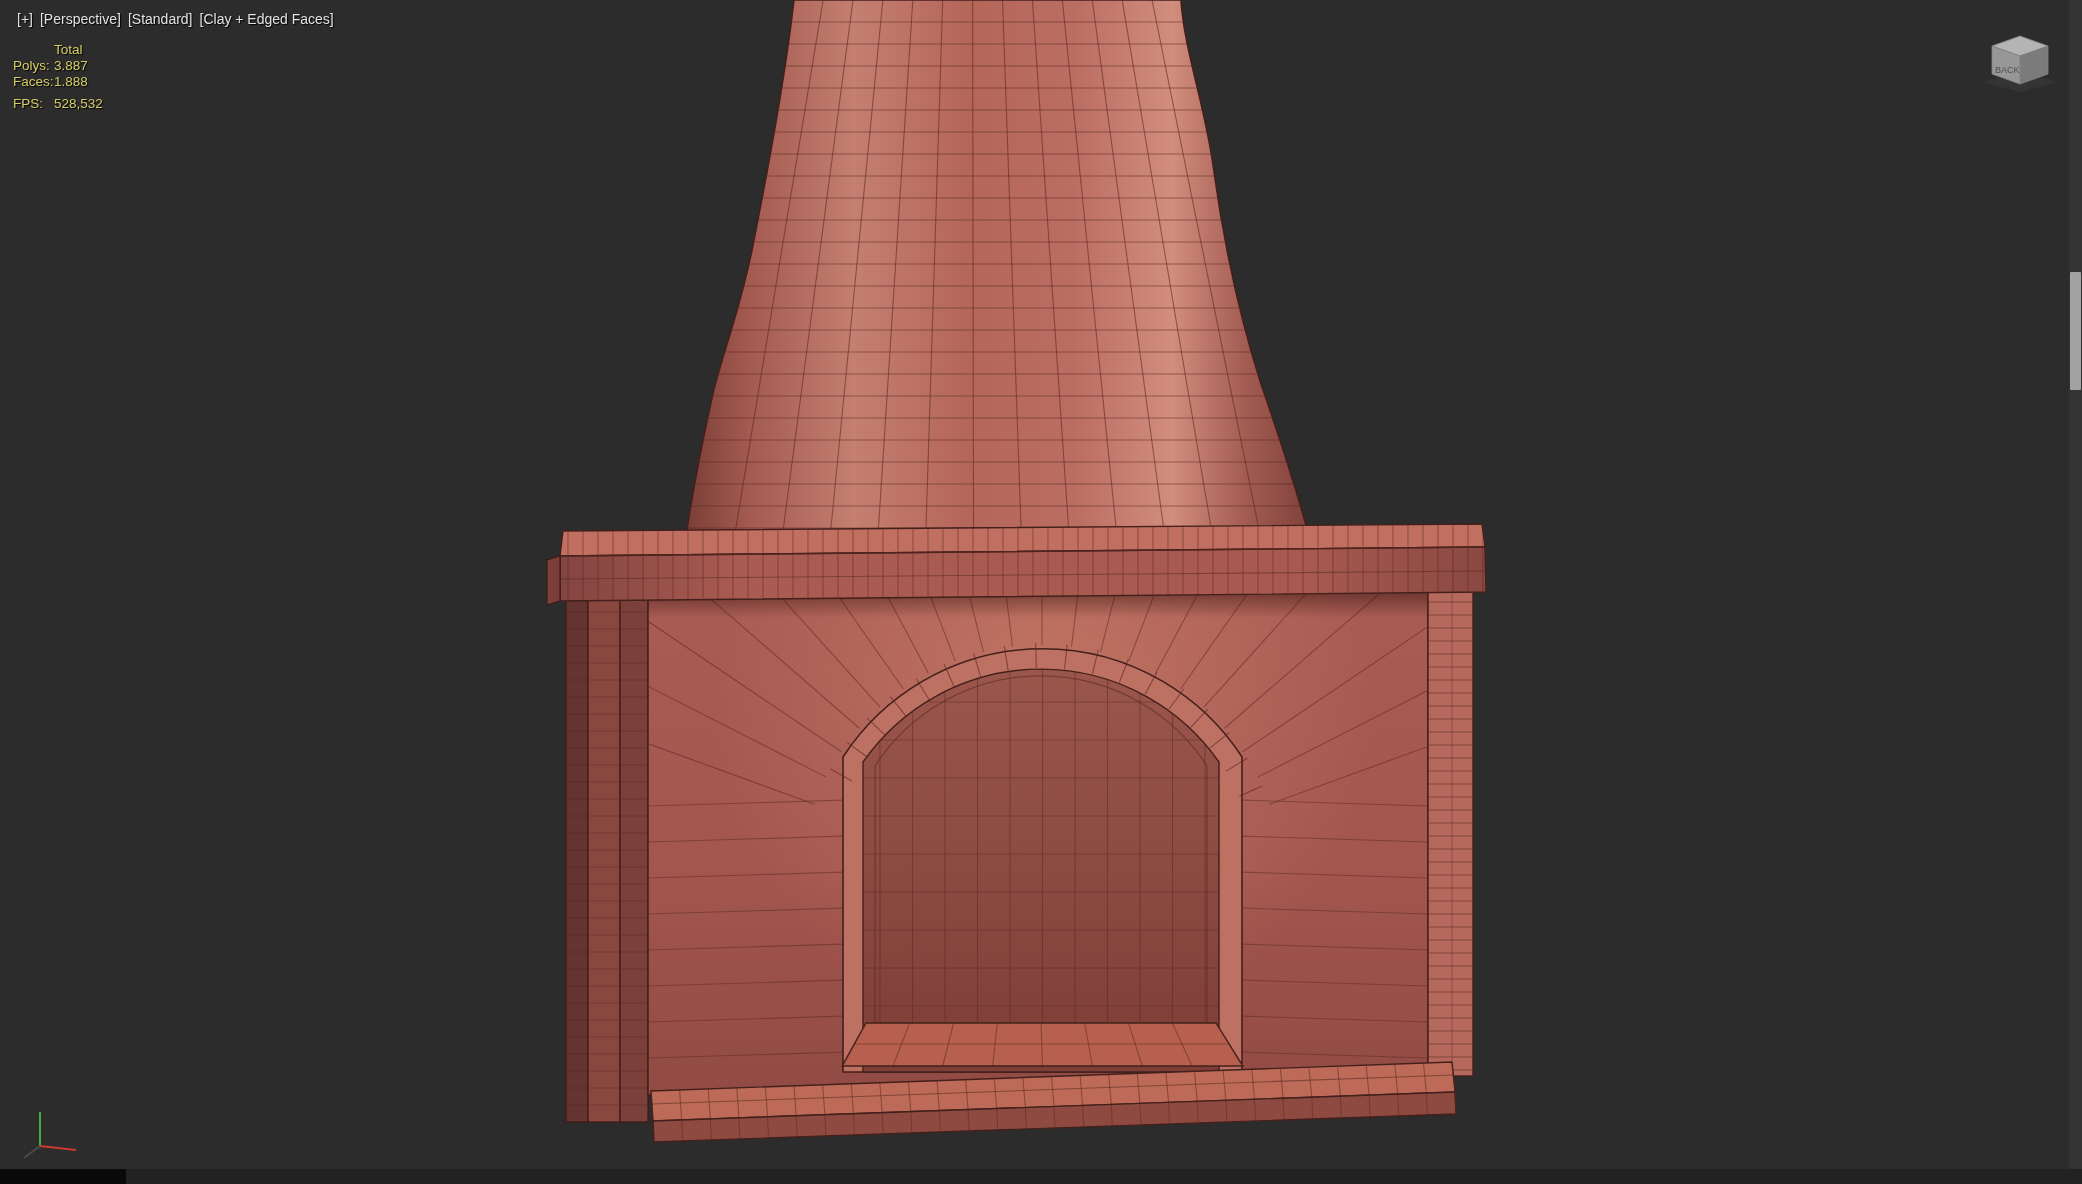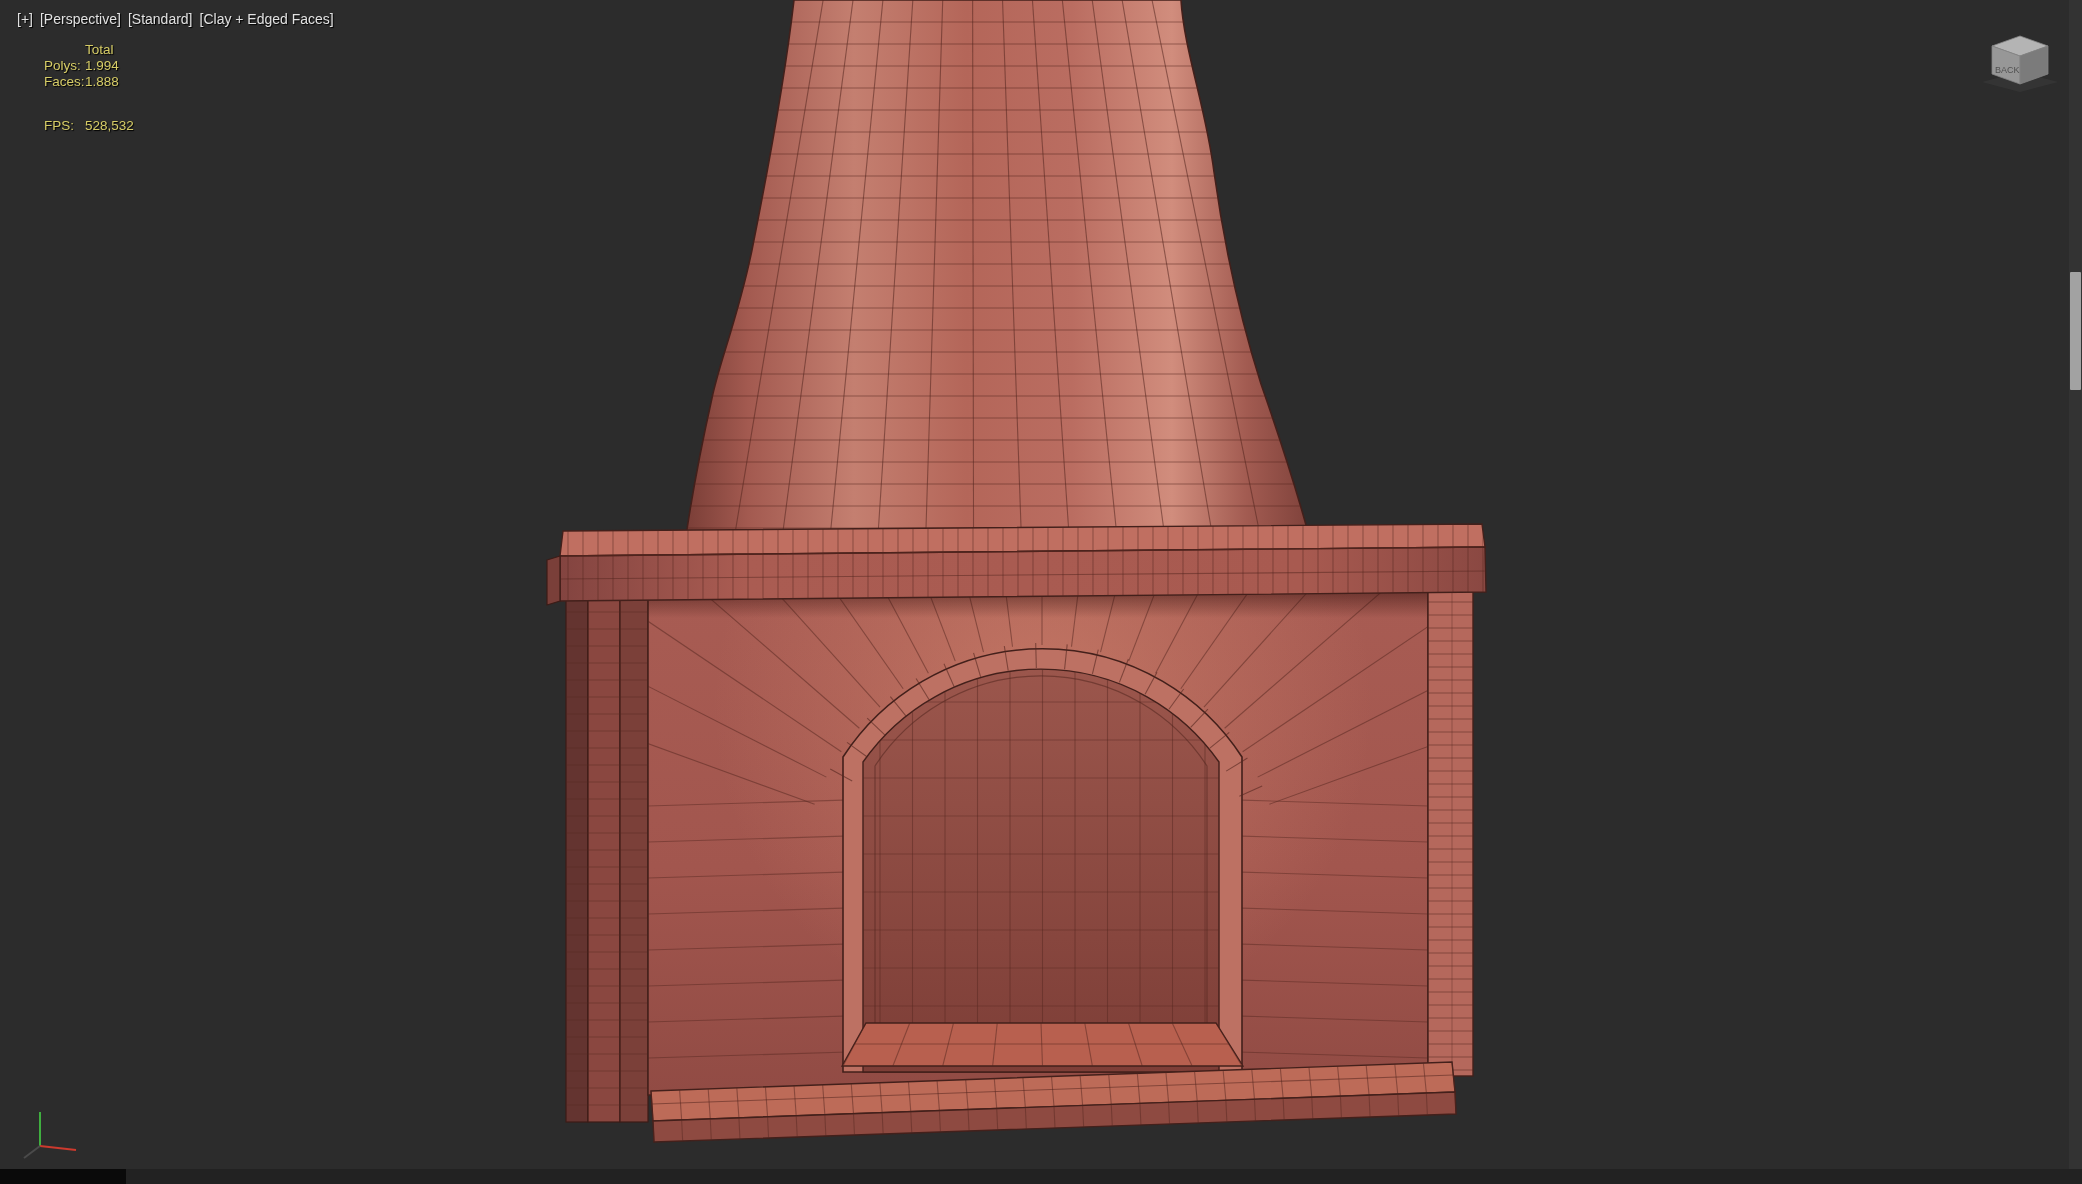--- a/index.html
+++ b/index.html
@@ -8,25 +8,25 @@
     background:#2c2c2c;font-family:"Liberation Sans",sans-serif;
   }
   #scene{position:absolute;left:0;top:0;width:2082px;height:1184px;display:block;}
   
   .vp-label{
     position:absolute;left:17px;top:11px;display:flex;gap:7px;
     font-size:14px;color:#e2e2e2;text-shadow:1px 1px 1px #000;z-index:5;
   }
   .vp-label span{cursor:pointer;white-space:pre;}
   
-  .stats{position:absolute;left:44px;top:42px;z-index:5;color:#d6cc66;
+  .stats{position:absolute;left:13px;top:42px;z-index:5;color:#d6cc66;
     font-size:13.5px;text-shadow:1px 1px 1px #000;}
   .stats-row{display:flex;height:16px;line-height:16px;}
   .stats-row .lbl{width:41px;}
-  .stats-row.fps{margin-top:28px;}
+  .stats-row.fps{margin-top:6px;}
   
   .viewcube{position:absolute;left:1972px;top:24px;width:104px;height:82px;z-index:5;opacity:.8;}
   
   .scrollbar-track{position:absolute;right:0;top:0;width:13px;height:1184px;background:#333333;z-index:4;}
   .scrollbar-thumb{position:absolute;left:1px;top:272px;width:11px;height:118px;background:#a2a2a2;border-radius:1px;}
   
   .bottom-left-block{position:absolute;left:0;bottom:0;width:126px;height:15px;background:#0a0a0a;z-index:4;}
   .bottom-strip{position:absolute;left:126px;right:0;bottom:0;height:15px;background:#222222;z-index:4;}
 </style>
 </head>
@@ -469,21 +469,21 @@
     <span>[Clay + Edged Faces]</span>
   </div>
 
   <div class="stats">
     <div class="stats-row">
       <span class="lbl"></span>
       <span class="val">Total</span>
     </div>
     <div class="stats-row">
       <span class="lbl">Polys:</span>
-      <span class="val">1.994</span>
+      <span class="val">3.887</span>
     </div>
     <div class="stats-row">
       <span class="lbl">Faces:</span>
       <span class="val">1.888</span>
     </div>
     <div class="stats-row fps">
       <span class="lbl">FPS:</span>
       <span class="val">528,532</span>
     </div>
   </div>

